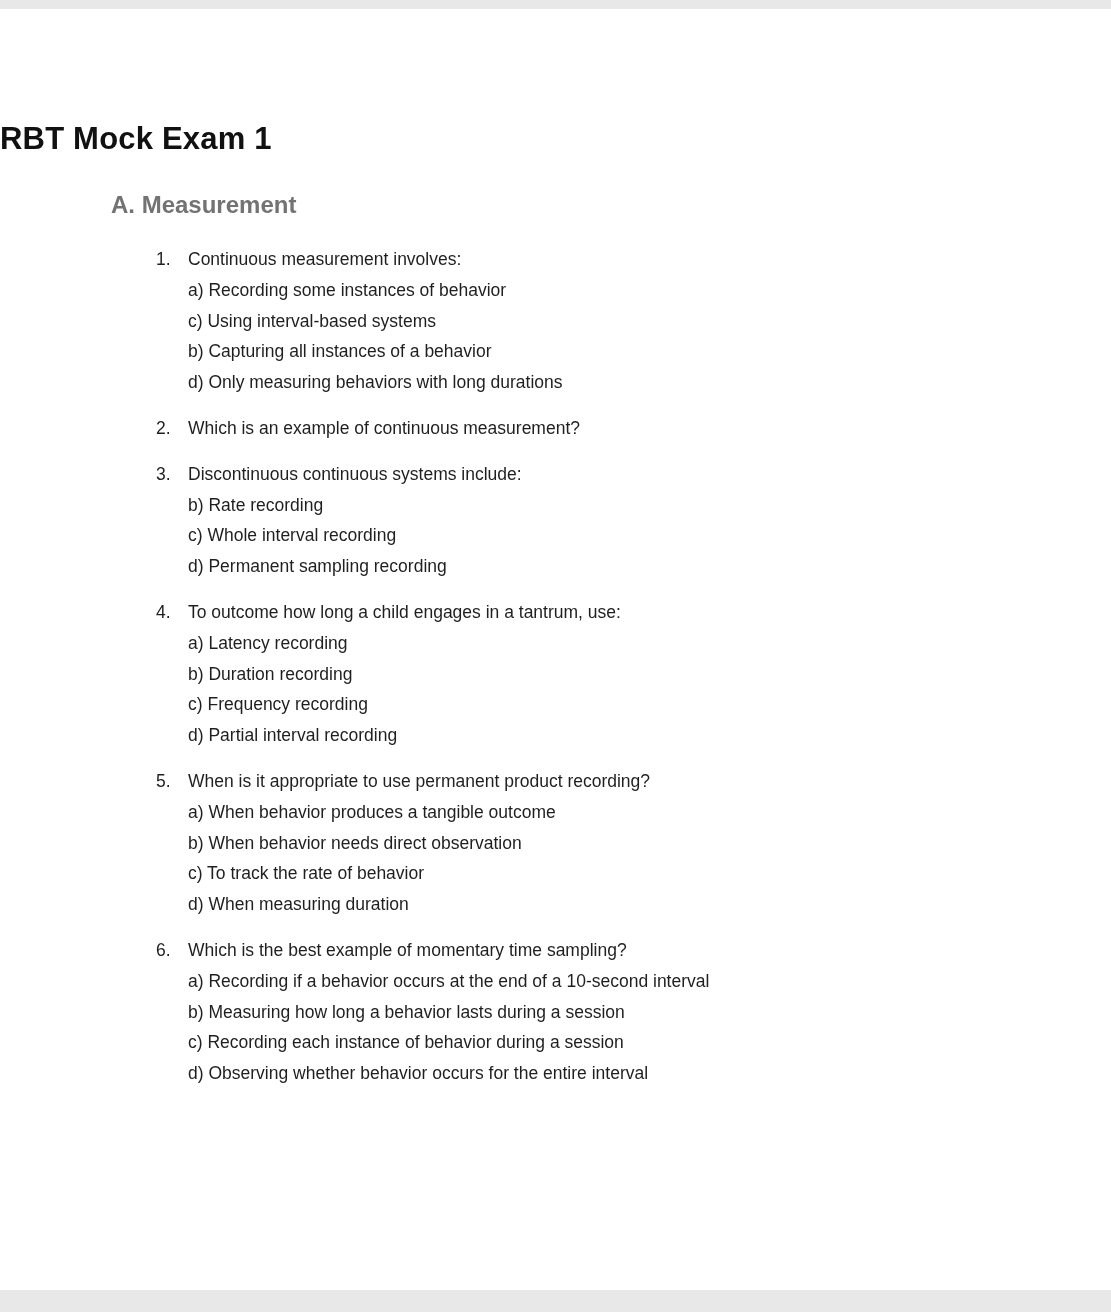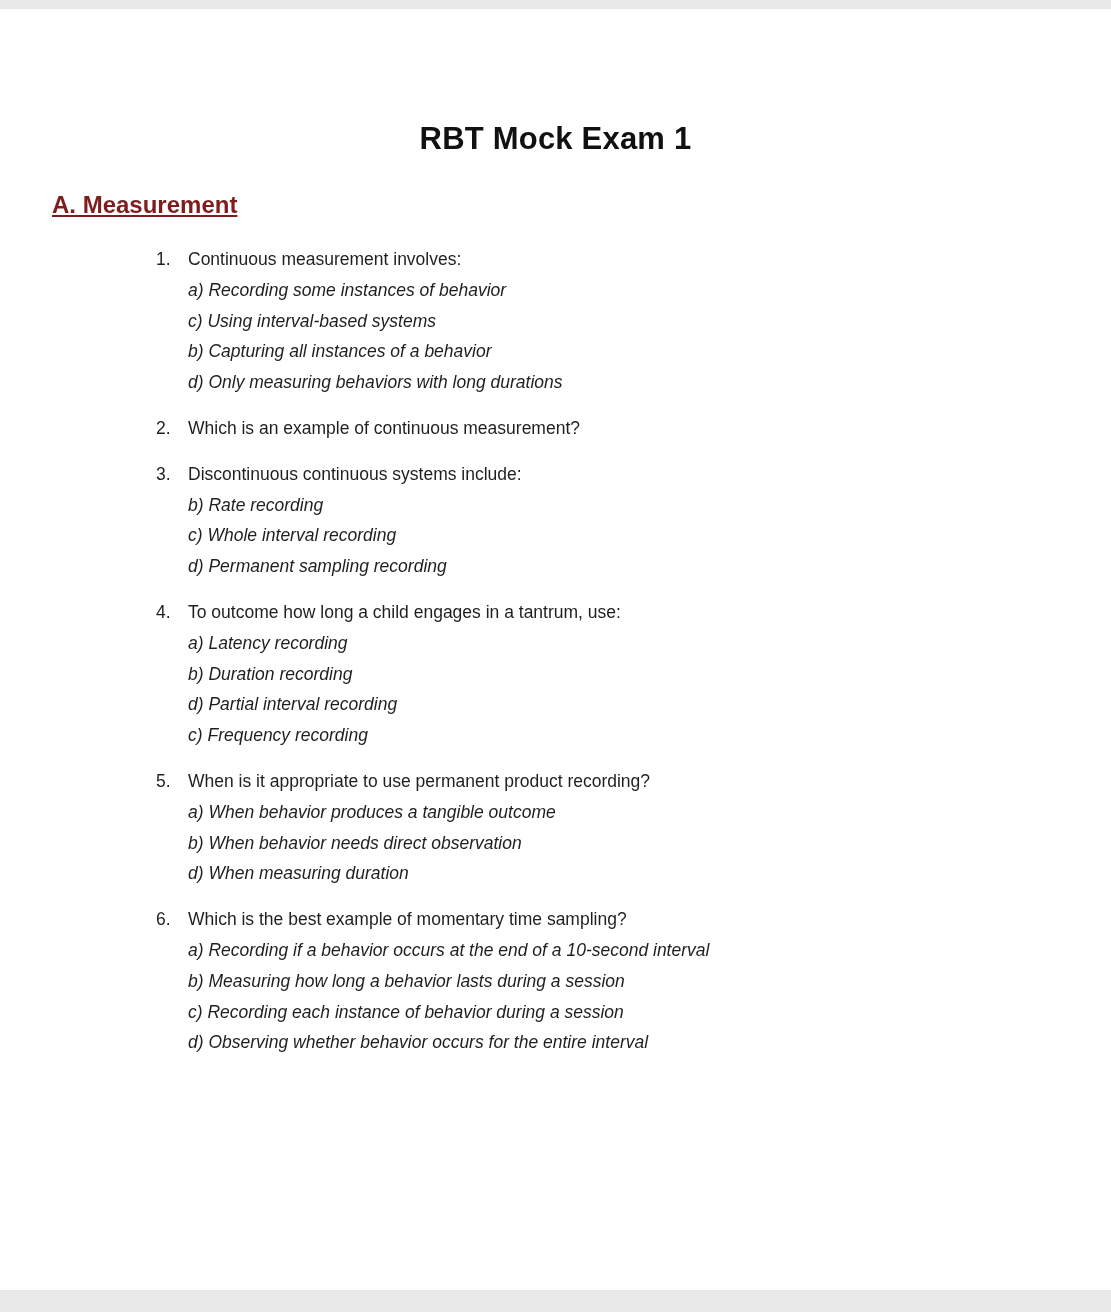--- a/index.html
+++ b/index.html
@@ -21,33 +21,31 @@
     top: 9px;
     left: 0;
     width: 1111px;
     height: 1281px;
     background: #ffffff;
     color: #1f1f1f;
     box-sizing: border-box;
   }
   .page-title {
     margin-top: 112px;
-    text-align: center;
     font-size: 31px;
     font-weight: 700;
     color: #111111;
     letter-spacing: 0.2px;
   }
   .section-heading {
     margin-top: 34px;
-    margin-left: 52px;
+    margin-left: 111px;
     font-size: 24px;
     font-weight: 700;
-    color: #7f1d1d;
-    text-decoration: underline;
+    color: #737373;
   }
   .questions {
     margin-top: 25px;
     margin-left: 123px;
     margin-right: 80px;
     font-size: 17.5px;
     line-height: 30.8px;
   }
   .question {
     margin-bottom: 15px;
@@ -57,21 +55,20 @@
     margin-left: 33px;
   }
   .q-num {
     flex: 0 0 32px;
   }
   .q-text {
     flex: 1;
   }
   .options {
     margin-left: 65px;
-    font-style: italic;
   }
   .option {
     white-space: pre;
   }
 </style>
 </head>
 <body>
 
 <div class="viewport">
   <div class="page">
@@ -111,33 +108,34 @@
   </div>
 
   <div class="question">
     <div class="q-line">
       <span class="q-num">4.</span>
       <span class="q-text">To outcome how long a child engages in a tantrum, use:</span>
     </div>
     <div class="options">
             <div class="option">a) Latency recording</div>
             <div class="option">b) Duration recording</div>
+            <div class="option">c) Frequency recording</div>
             <div class="option">d) Partial interval recording</div>
-            <div class="option">c) Frequency recording</div>
           </div>
   </div>
 
   <div class="question">
     <div class="q-line">
       <span class="q-num">5.</span>
       <span class="q-text">When is it appropriate to use permanent product recording?</span>
     </div>
     <div class="options">
             <div class="option">a) When behavior produces a tangible outcome</div>
             <div class="option">b) When behavior needs direct observation</div>
+            <div class="option">c) To track the rate of behavior</div>
             <div class="option">d) When measuring duration</div>
           </div>
   </div>
 
   <div class="question">
     <div class="q-line">
       <span class="q-num">6.</span>
       <span class="q-text">Which is the best example of momentary time sampling?</span>
     </div>
     <div class="options">

